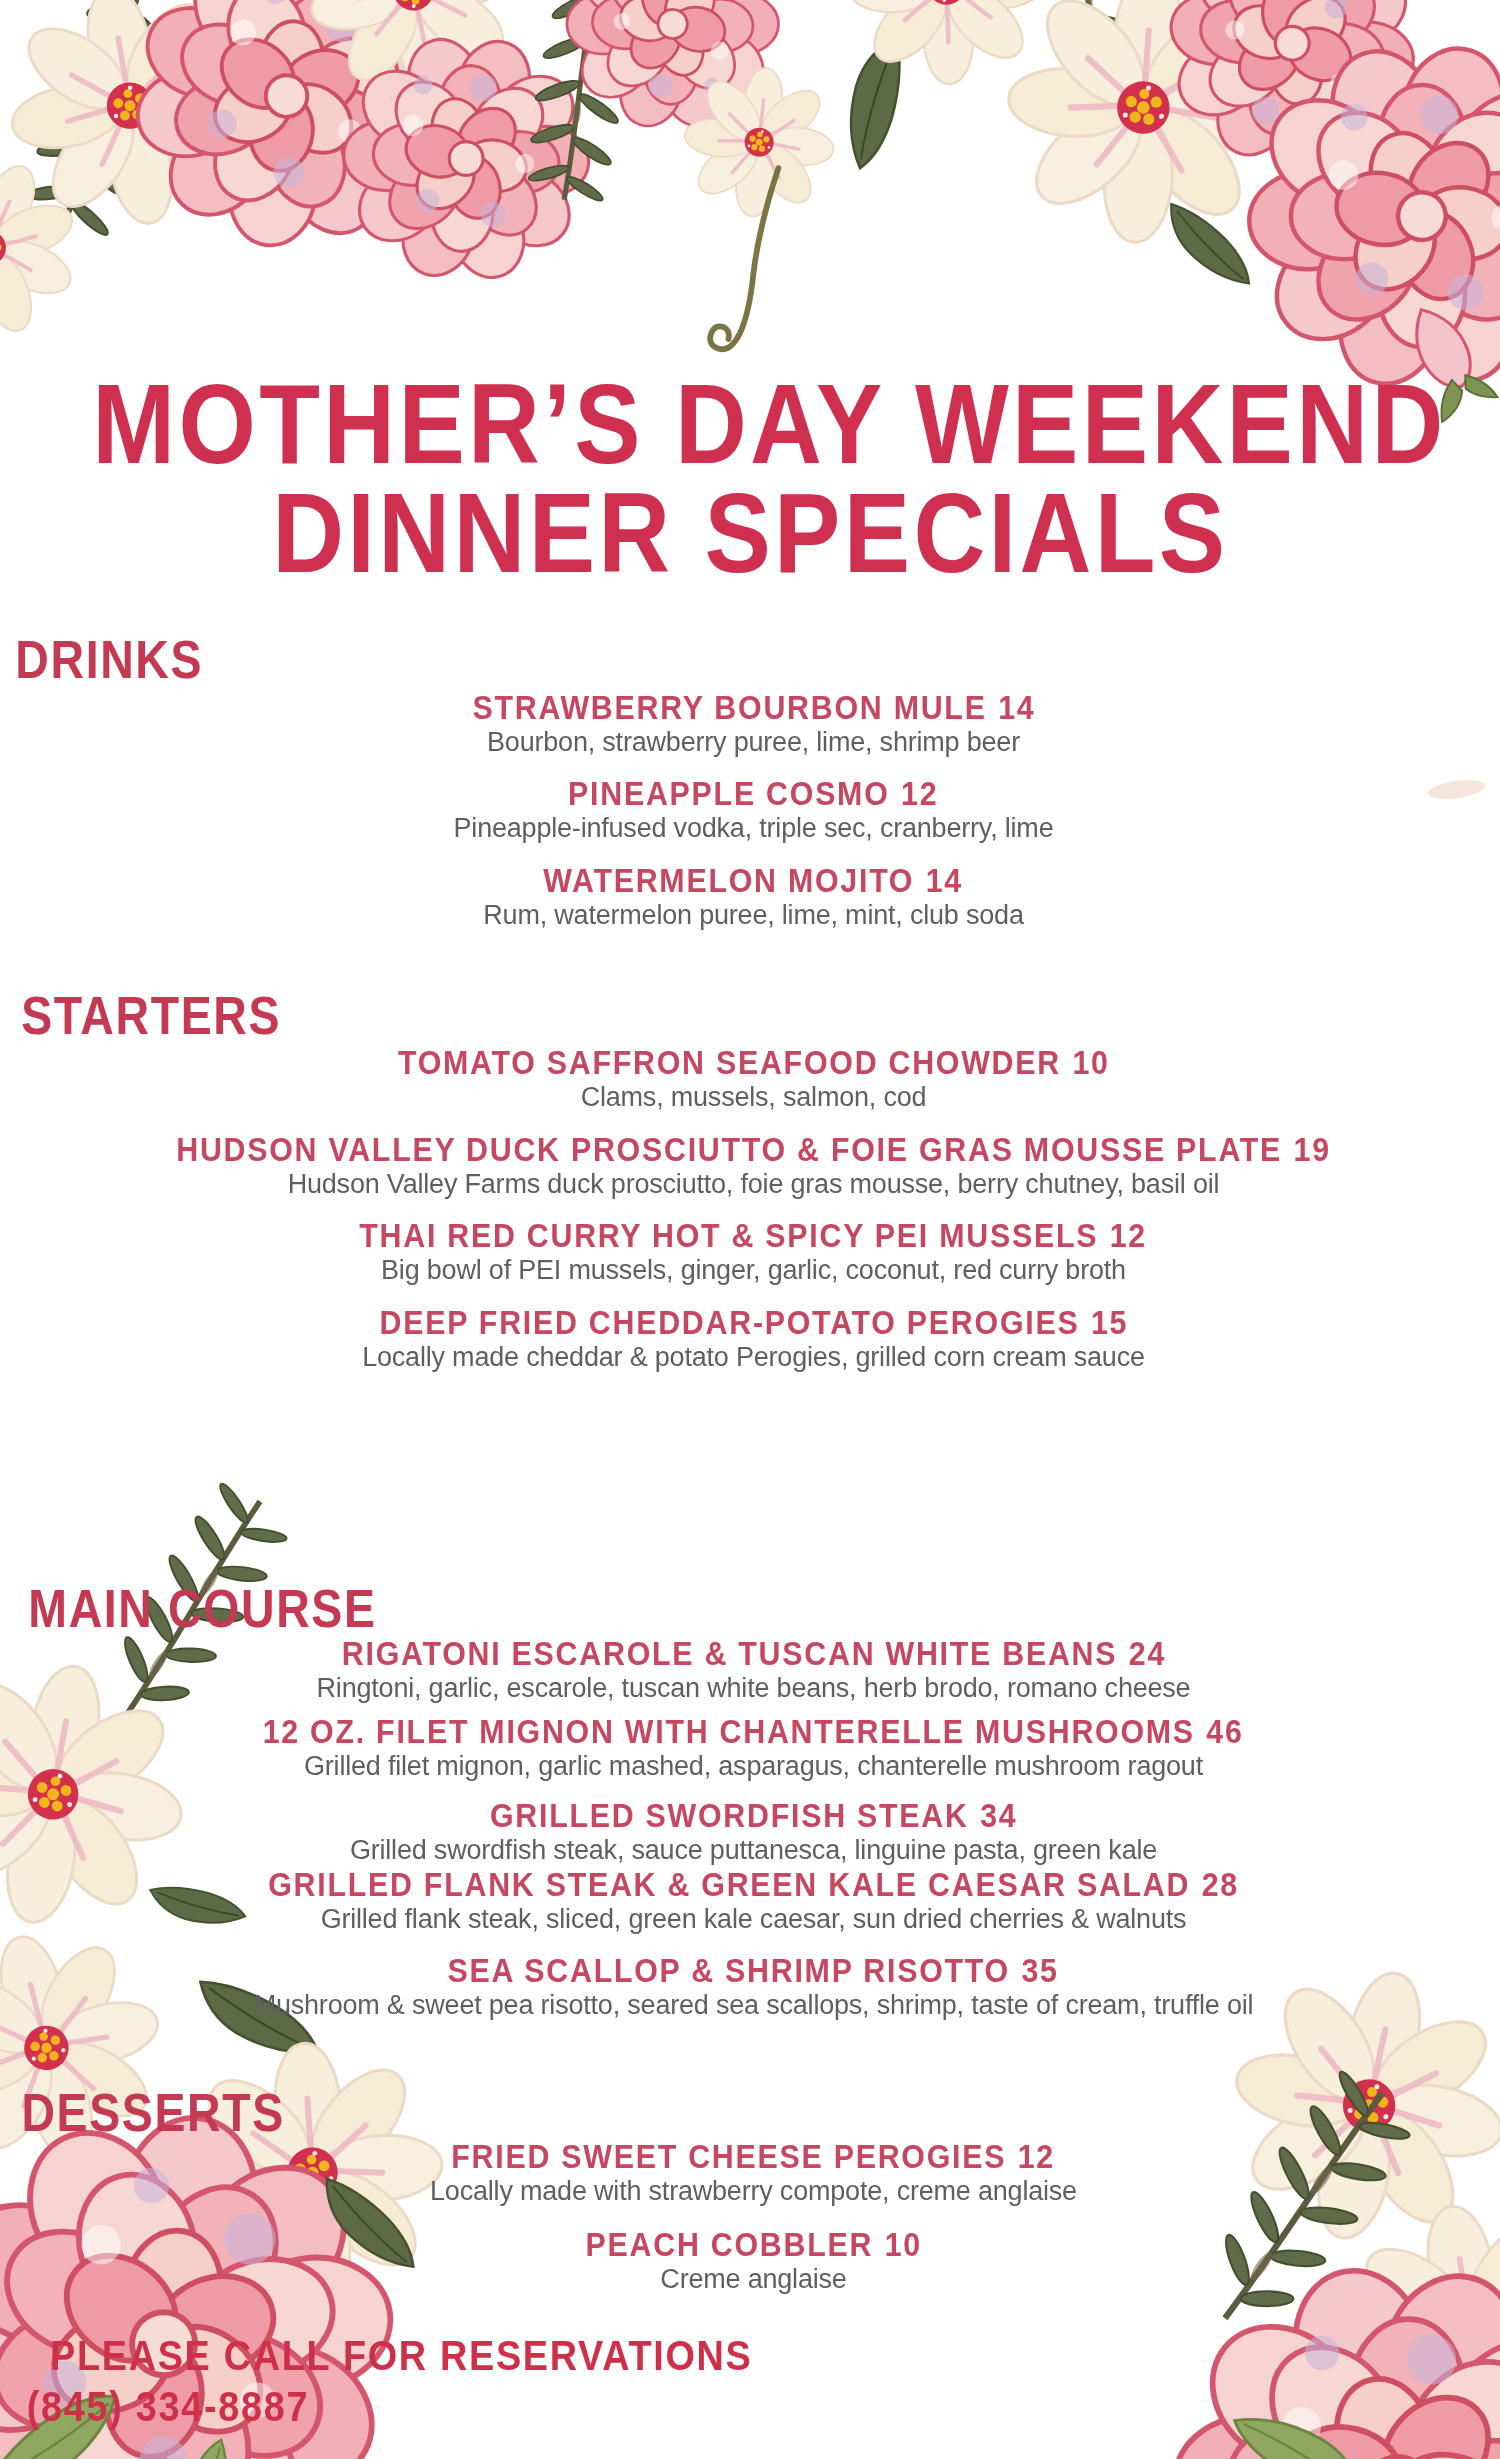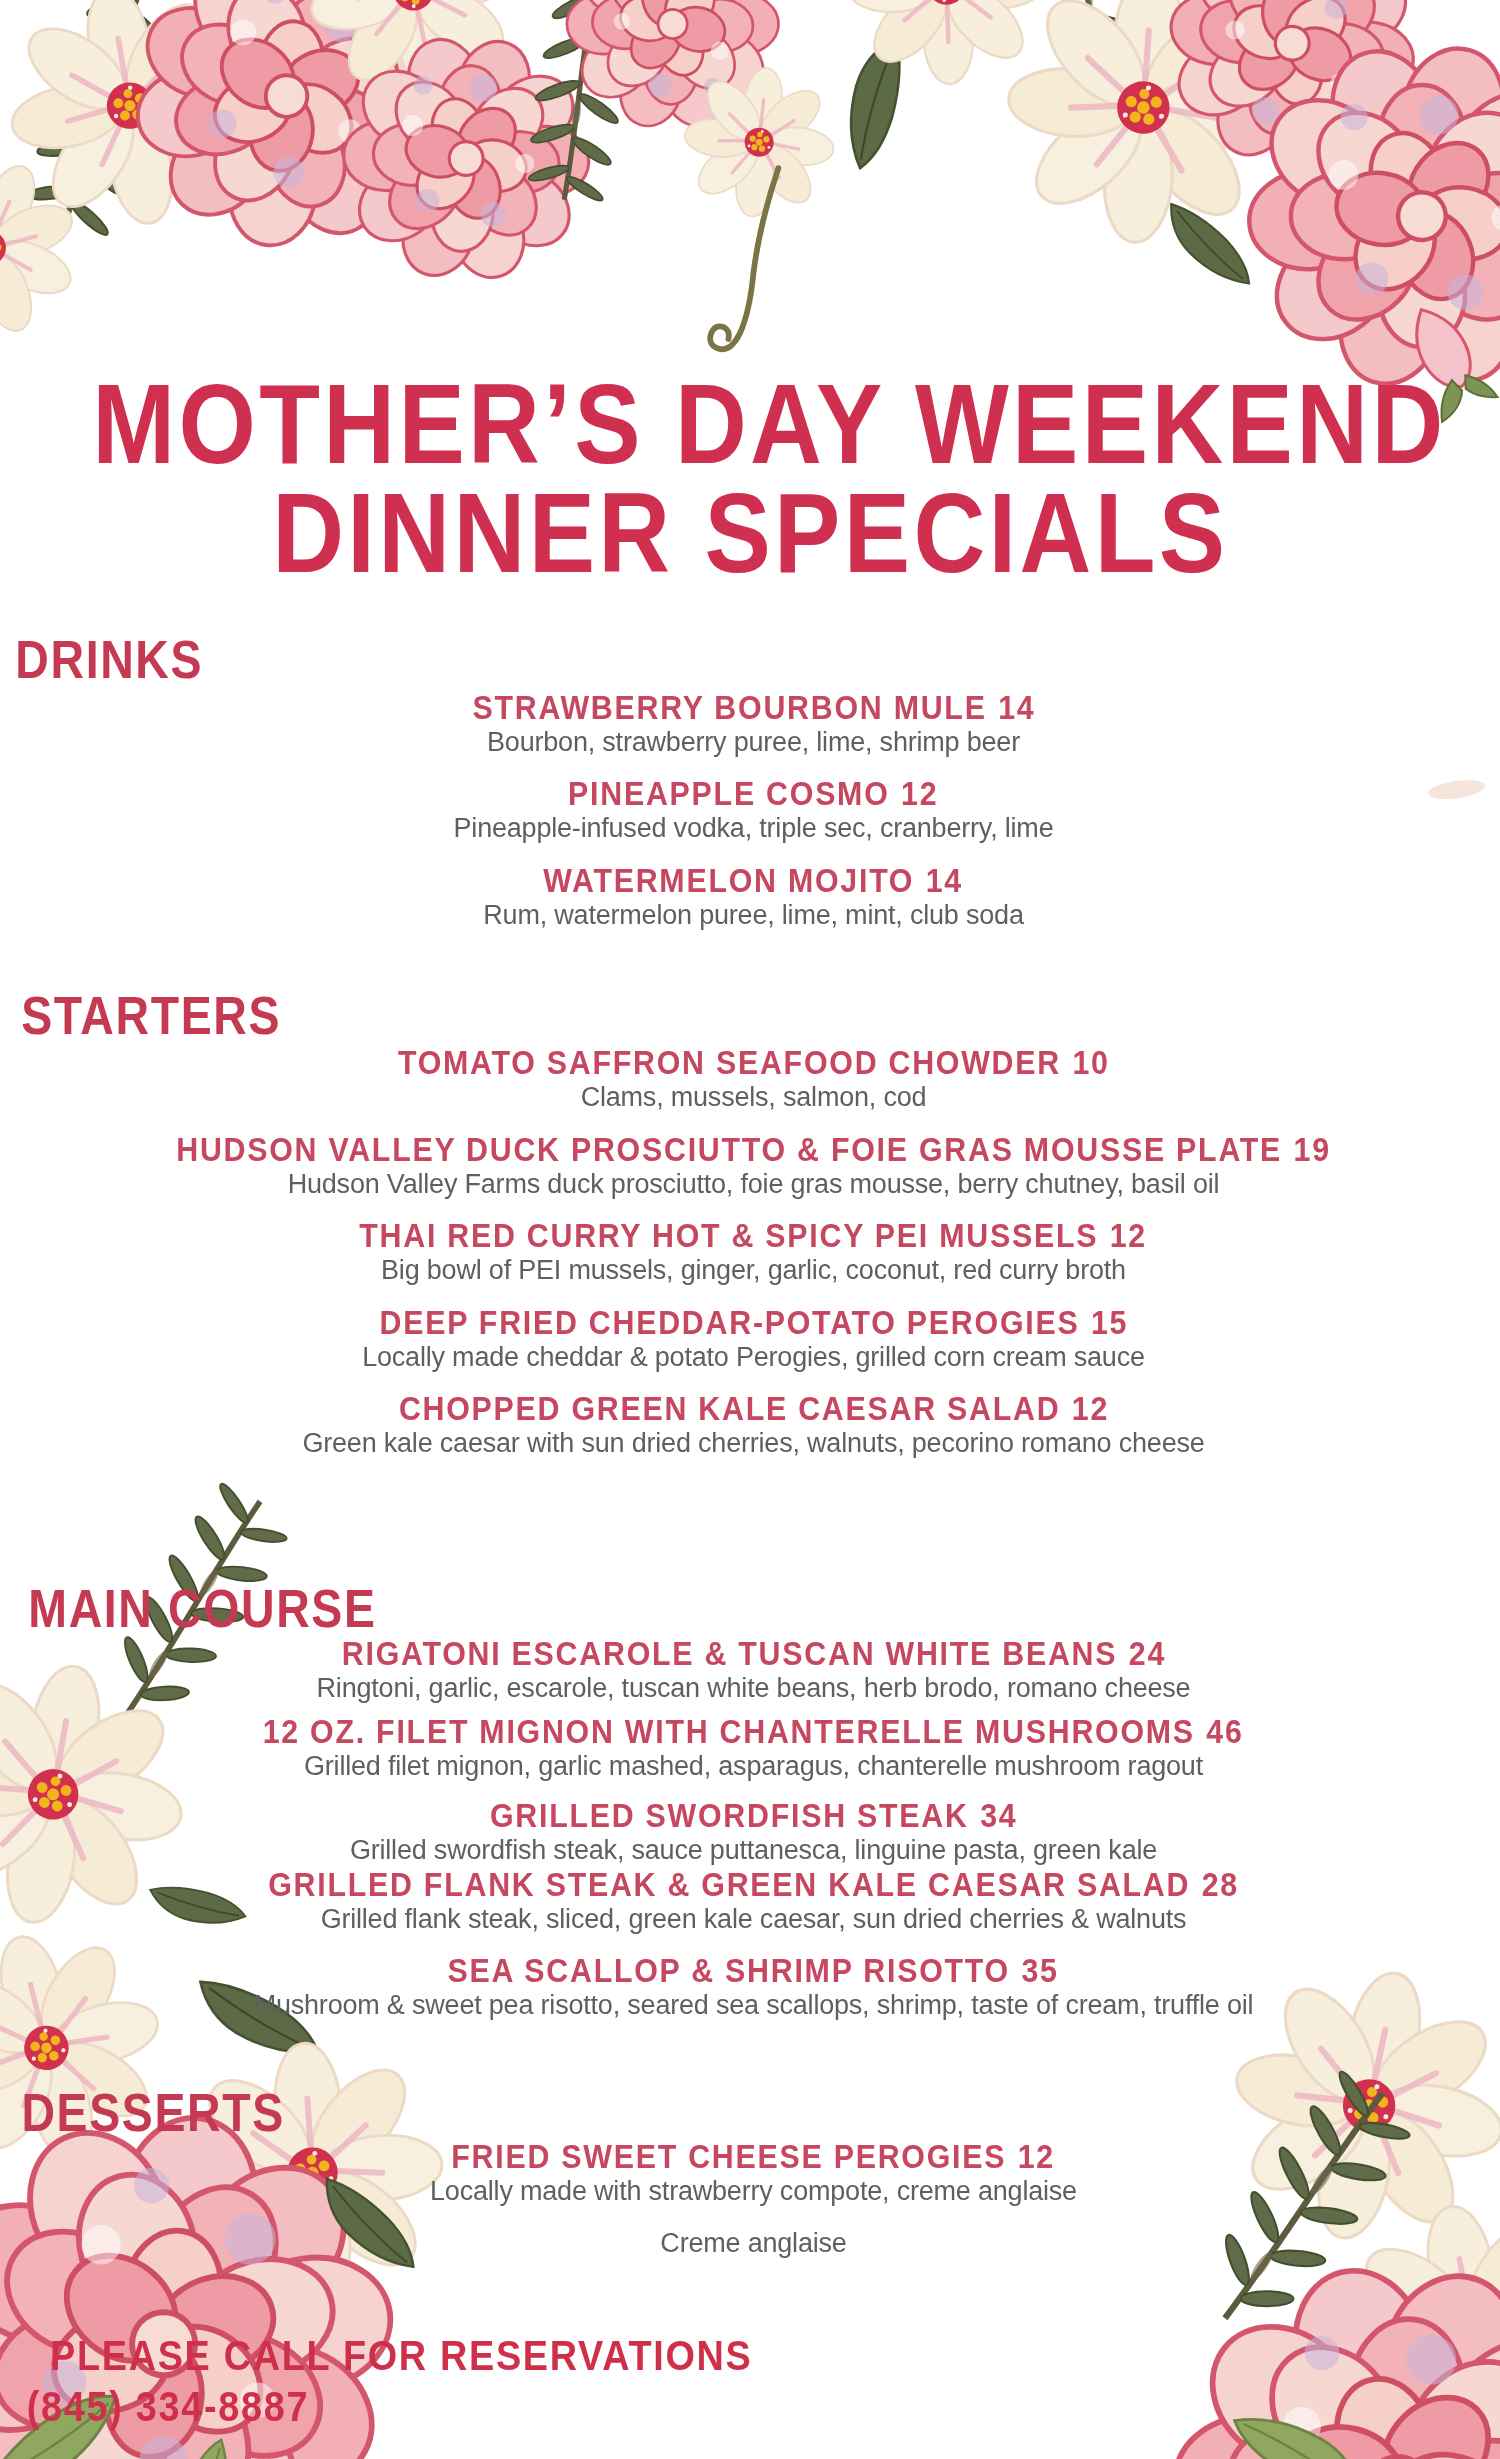--- a/index.html
+++ b/index.html
@@ -247,24 +247,20 @@
       <div class="item-desc">Hudson Valley Farms duck prosciutto, foie gras mousse, berry chutney, basil oil</div>
     </div>
     <div class="menu-item" style="top:1218px">
       <div><span class="cond item-line"><span>THAI RED CURRY HOT &amp; SPICY PEI MUSSELS</span><span class="pr">12</span></span></div>
       <div class="item-desc">Big bowl of PEI mussels, ginger, garlic, coconut, red curry broth</div>
     </div>
     <div class="menu-item" style="top:1305px">
       <div><span class="cond item-line"><span>DEEP FRIED CHEDDAR-POTATO PEROGIES</span><span class="pr">15</span></span></div>
       <div class="item-desc">Locally made cheddar &amp; potato Perogies, grilled corn cream sauce</div>
     </div>
-    <div class="menu-item" style="top:1391px">
-      <div><span class="cond item-line"><span>CHOPPED GREEN KALE CAESAR SALAD</span><span class="pr">12</span></span></div>
-      <div class="item-desc">Green kale caesar with sun dried cherries, walnuts, pecorino romano cheese</div>
-    </div>
 
     <div class="section-header" style="top:1579px">
       <span class="cond">MAIN COURSE</span>
     </div>
     <div class="menu-item" style="top:1636px">
       <div><span class="cond item-line"><span>RIGATONI ESCAROLE &amp; TUSCAN WHITE BEANS</span><span class="pr">24</span></span></div>
       <div class="item-desc">Ringtoni, garlic, escarole, tuscan white beans, herb brodo, romano cheese</div>
     </div>
     <div class="menu-item" style="top:1714px">
       <div><span class="cond item-line"><span>12 OZ. FILET MIGNON WITH CHANTERELLE MUSHROOMS</span><span class="pr">46</span></span></div>
@@ -284,20 +280,21 @@
     </div>
 
     <div class="section-header" style="top:2083px">
       <span class="cond">DESSERTS</span>
     </div>
     <div class="menu-item" style="top:2139px">
       <div><span class="cond item-line"><span>FRIED SWEET CHEESE PEROGIES</span><span class="pr">12</span></span></div>
       <div class="item-desc">Locally made with strawberry compote, creme anglaise</div>
     </div>
     <div class="menu-item" style="top:2227px">
+      <div><span class="cond item-line"><span>PEACH COBBLER</span><span class="pr">10</span></span></div>
       <div class="item-desc">Creme anglaise</div>
     </div>
 
     <div class="footer-line" style="top:2333px">
       <span class="cond">PLEASE CALL FOR RESERVATIONS</span>
     </div>
     <div class="footer-line" style="top:2384px">
       <span class="cond">(845) 334-8887</span>
     </div>
 

